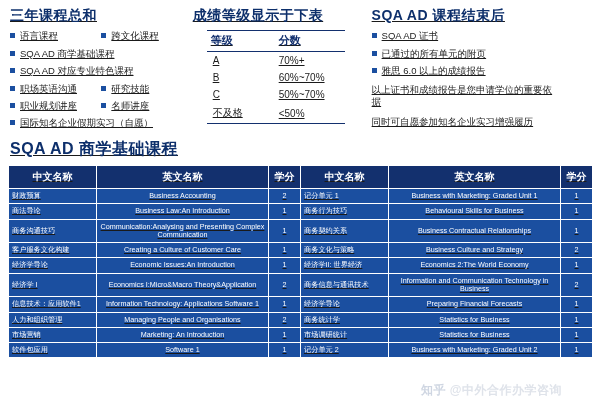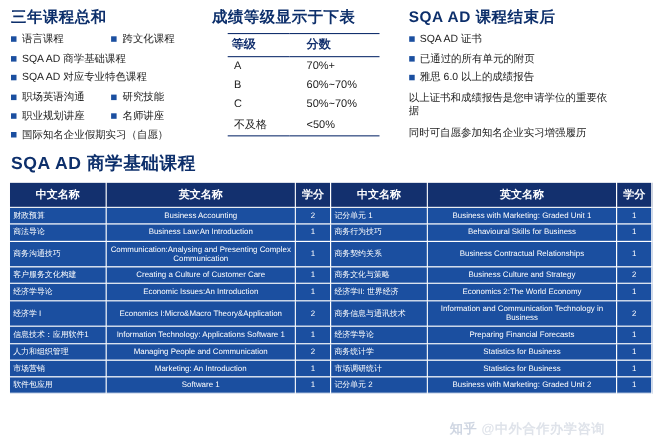--- a/index.html
+++ b/index.html
@@ -4,21 +4,21 @@
 <style>
   html,body{margin:0;padding:0;}
   body{
     width:600px;height:402px;
     background:#ffffff;
     font-family:"Liberation Sans","DejaVu Sans",sans-serif;
     color:#1a1a1a;
     overflow:hidden;
     position:relative;
   }
-  .page{position:relative;width:568px;height:402px;}
+  .page{position:relative;width:568px;height:402px;text-decoration:underline;}
 
   
   .top{display:flex;padding:8px 10px 0 10px;box-sizing:border-box;}
   .col1{width:196px;}
   .col2{width:192px;}
   .col3{width:200px;}
 
   .h-title{
     font-size:14px;font-weight:bold;color:#0d2f6b;
     letter-spacing:0.5px;margin:0 0 7px 0;line-height:1.1;
@@ -73,21 +73,21 @@
   }
   td.cn{text-align:left;font-size:8.6px;padding-left:5px;}
   td.en{text-align:center;}
   td.cr{text-align:center;font-size:8.6px;}
   col.c-cn{width:88px;}
   col.c-en{width:172px;}
   col.c-cr{width:32px;}
 
   
   .wm{
-    position:absolute;right:18px;bottom:3px;
+    position:absolute;right:6px;bottom:3px;
     font-size:12px;color:#dfe3ea;font-weight:bold;
     letter-spacing:0.5px;
   }
   .wm .zhi{color:#cfd6e2;}
 </style>
 </head>
 <body>
 
 <div class="page">
 
@@ -260,21 +260,21 @@
         <tr>
           <td class="cn">信息技术：应用软件1</td>
           <td class="en">Information Technology: Applications Software 1</td>
           <td class="cr">1</td>
           <td class="cn">经济学导论</td>
           <td class="en">Preparing Financial Forecasts</td>
           <td class="cr">1</td>
         </tr>
         <tr>
           <td class="cn">人力和组织管理</td>
-          <td class="en">Managing People and Communication</td>
+          <td class="en">Managing People and Organisations</td>
           <td class="cr">2</td>
           <td class="cn">商务统计学</td>
           <td class="en">Statistics for Business</td>
           <td class="cr">1</td>
         </tr>
         <tr>
           <td class="cn">市场营销</td>
           <td class="en">Marketing: An Introduction</td>
           <td class="cr">1</td>
           <td class="cn">市场调研统计</td>

